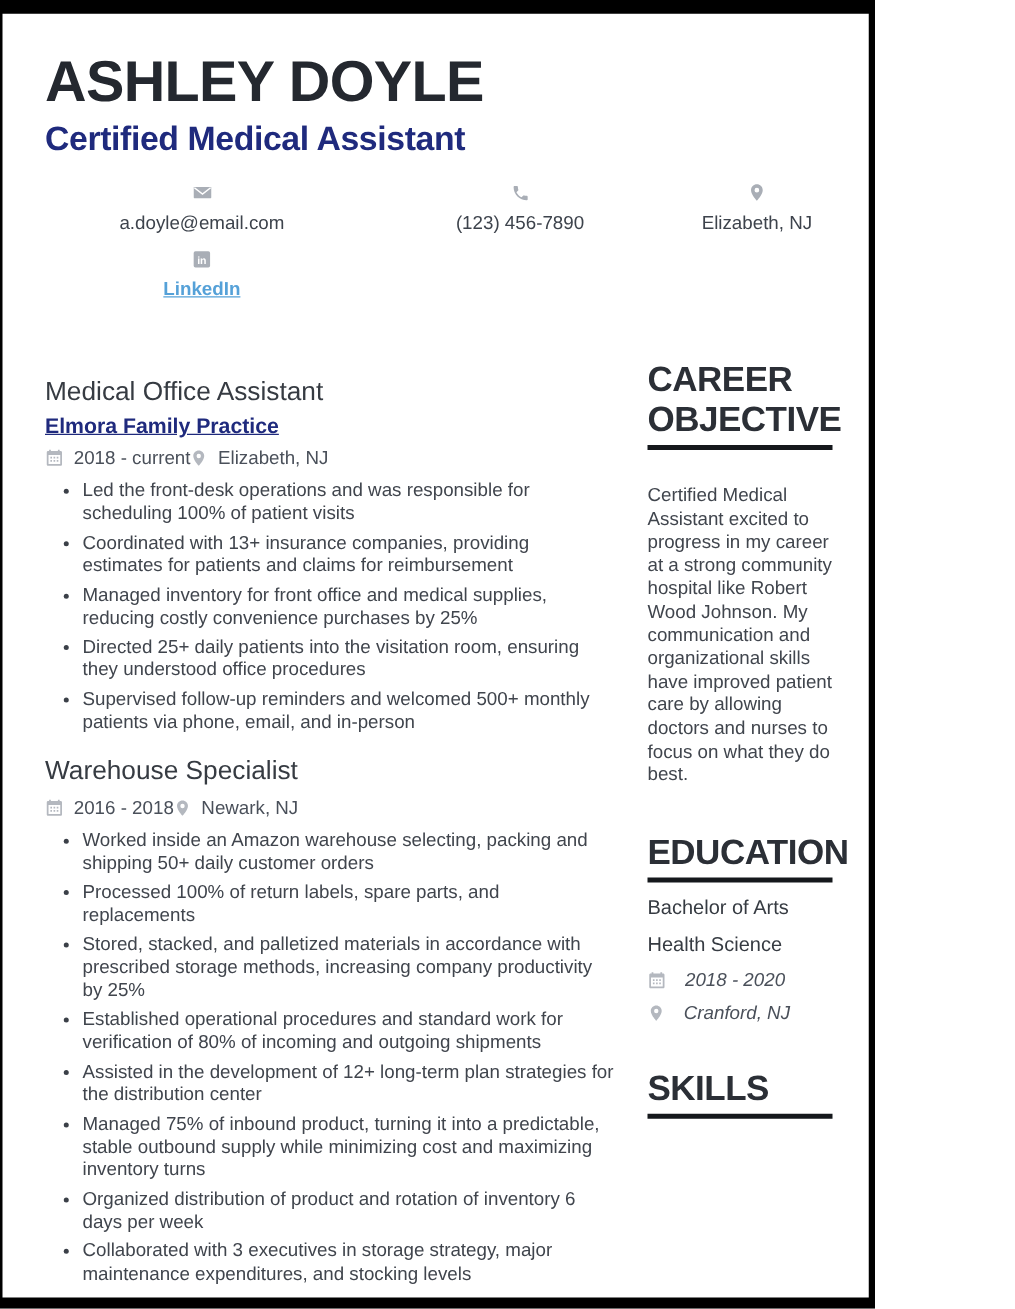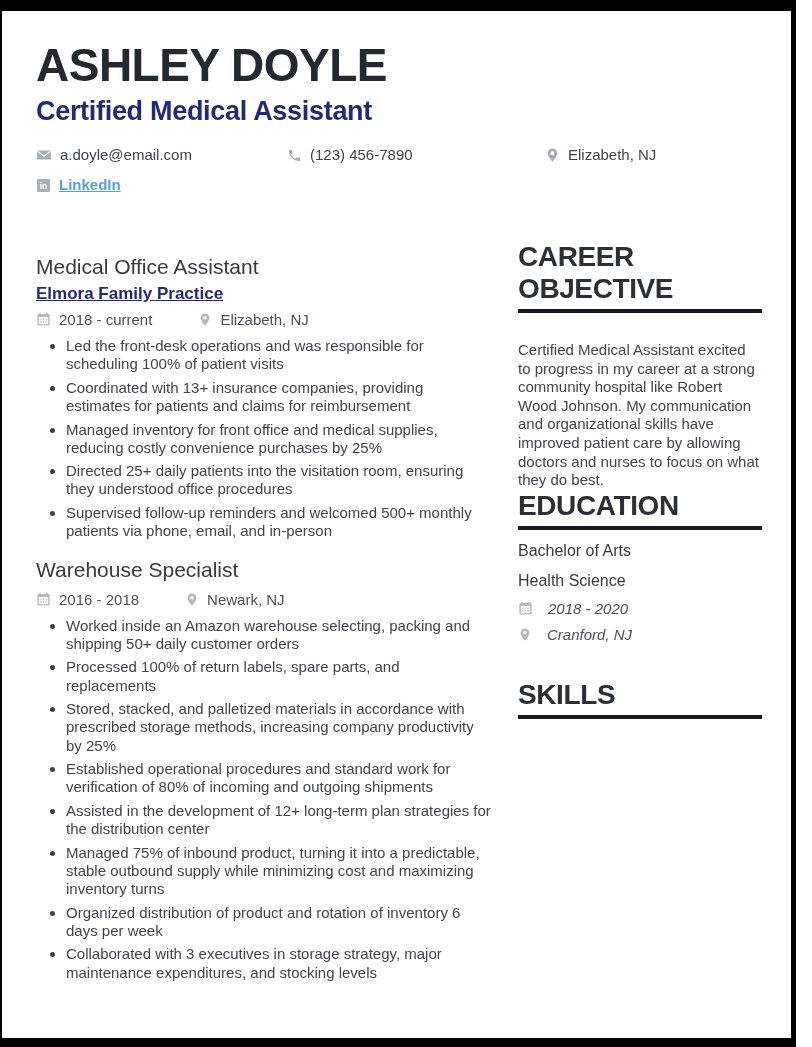--- a/index.html
+++ b/index.html
@@ -11,21 +11,21 @@
     --rule-black:#15181c;
   }
   *{box-sizing:border-box;margin:0;padding:0;}
   html,body{background:#fff;}
   body{
     font-family:"Liberation Sans",sans-serif;
     color:var(--body-text);
     width:812px;
   }
   .page{
-    width:796px;height:1047px;
+    width:700px;height:1047px;
     background:#fff;
     border-top:11px solid #000;
     border-right:5px solid #000;
     border-bottom:9px solid #000;
     border-left:2px solid #000;
     padding:30px 29px 0 34px;
     overflow:hidden;
   }
   
   .person-name{
@@ -38,51 +38,51 @@
     color:var(--accent-navy);line-height:1.1;
   }
   .contact-grid{
     margin-top:20px;
     display:grid;
     grid-template-columns:251px 258px 1fr;
     row-gap:13px;
     font-size:15px;color:#3d434c;
     align-items:center;
   }
-  .contact-item{display:flex;align-items:flex-end;gap:8px;}
+  .contact-item{display:flex;align-items:center;gap:8px;flex-direction:column;}
   .contact-item svg{flex:0 0 auto;color:var(--icon-gray);}
   .linkedin-link{color:var(--link-blue);text-decoration:underline;font-weight:700;}
   
   .columns{display:flex;gap:27px;margin-top:48px;}
   .col-left{flex:0 0 455px;}
   .col-right{flex:1 1 auto;min-width:0;}
   .section-heading{
     font-size:28px;font-weight:800;letter-spacing:-.4px;
     color:var(--heading-dark);line-height:1.12;
     border-bottom:4px solid var(--rule-black);
     padding-bottom:5px;
   }
   
   .job{margin-top:13px;}
   .job + .job{margin-top:17px;}
   .job-title{font-size:21px;font-weight:400;color:#363b42;line-height:1.25;}
   .company-name{margin-top:3px;font-size:17px;font-weight:700;color:var(--accent-navy);line-height:1.2;text-decoration:underline;}
-  .meta-row{margin-top:7px;display:flex;align-items:center;column-gap:46px;font-size:15px;color:#4a505a;}
+  .meta-row{margin-top:7px;display:flex;align-items:center;font-size:15px;color:#4a505a;}
   .meta-item{display:flex;align-items:center;gap:8px;}
   .meta-item svg{color:#b4b8bf;flex:0 0 auto;}
   ul.bullets{
     margin-top:9px;
     padding-left:30px;
     font-size:15px;line-height:1.21;color:var(--body-text);
   }
   ul.bullets li{margin-bottom:5.5px;}
   ul.bullets li::marker{color:#3b4048;}
   
   .objective-text{margin-top:28px;font-size:15px;line-height:1.24;color:var(--body-text);}
-  .edu-section{}
+  .edu-section{margin-top:36px;}
   .edu-line{margin-top:11px;font-size:16px;color:#363b42;line-height:1.2;}
   .edu-school{margin-top:11px;font-size:16.5px;font-weight:700;color:var(--accent-navy);line-height:1.2;}
   .edu-meta{margin-top:9px;display:flex;align-items:center;gap:15px;font-size:15px;color:#4a505a;font-style:italic;}
   .edu-meta svg{color:#b4b8bf;flex:0 0 auto;}
   .skills-section{margin-top:36px;}
   .skills-section ul.bullets{margin-top:11px;}
   .skills-section ul.bullets li{margin-bottom:6px;}
 </style>
 </head>
 <body>

